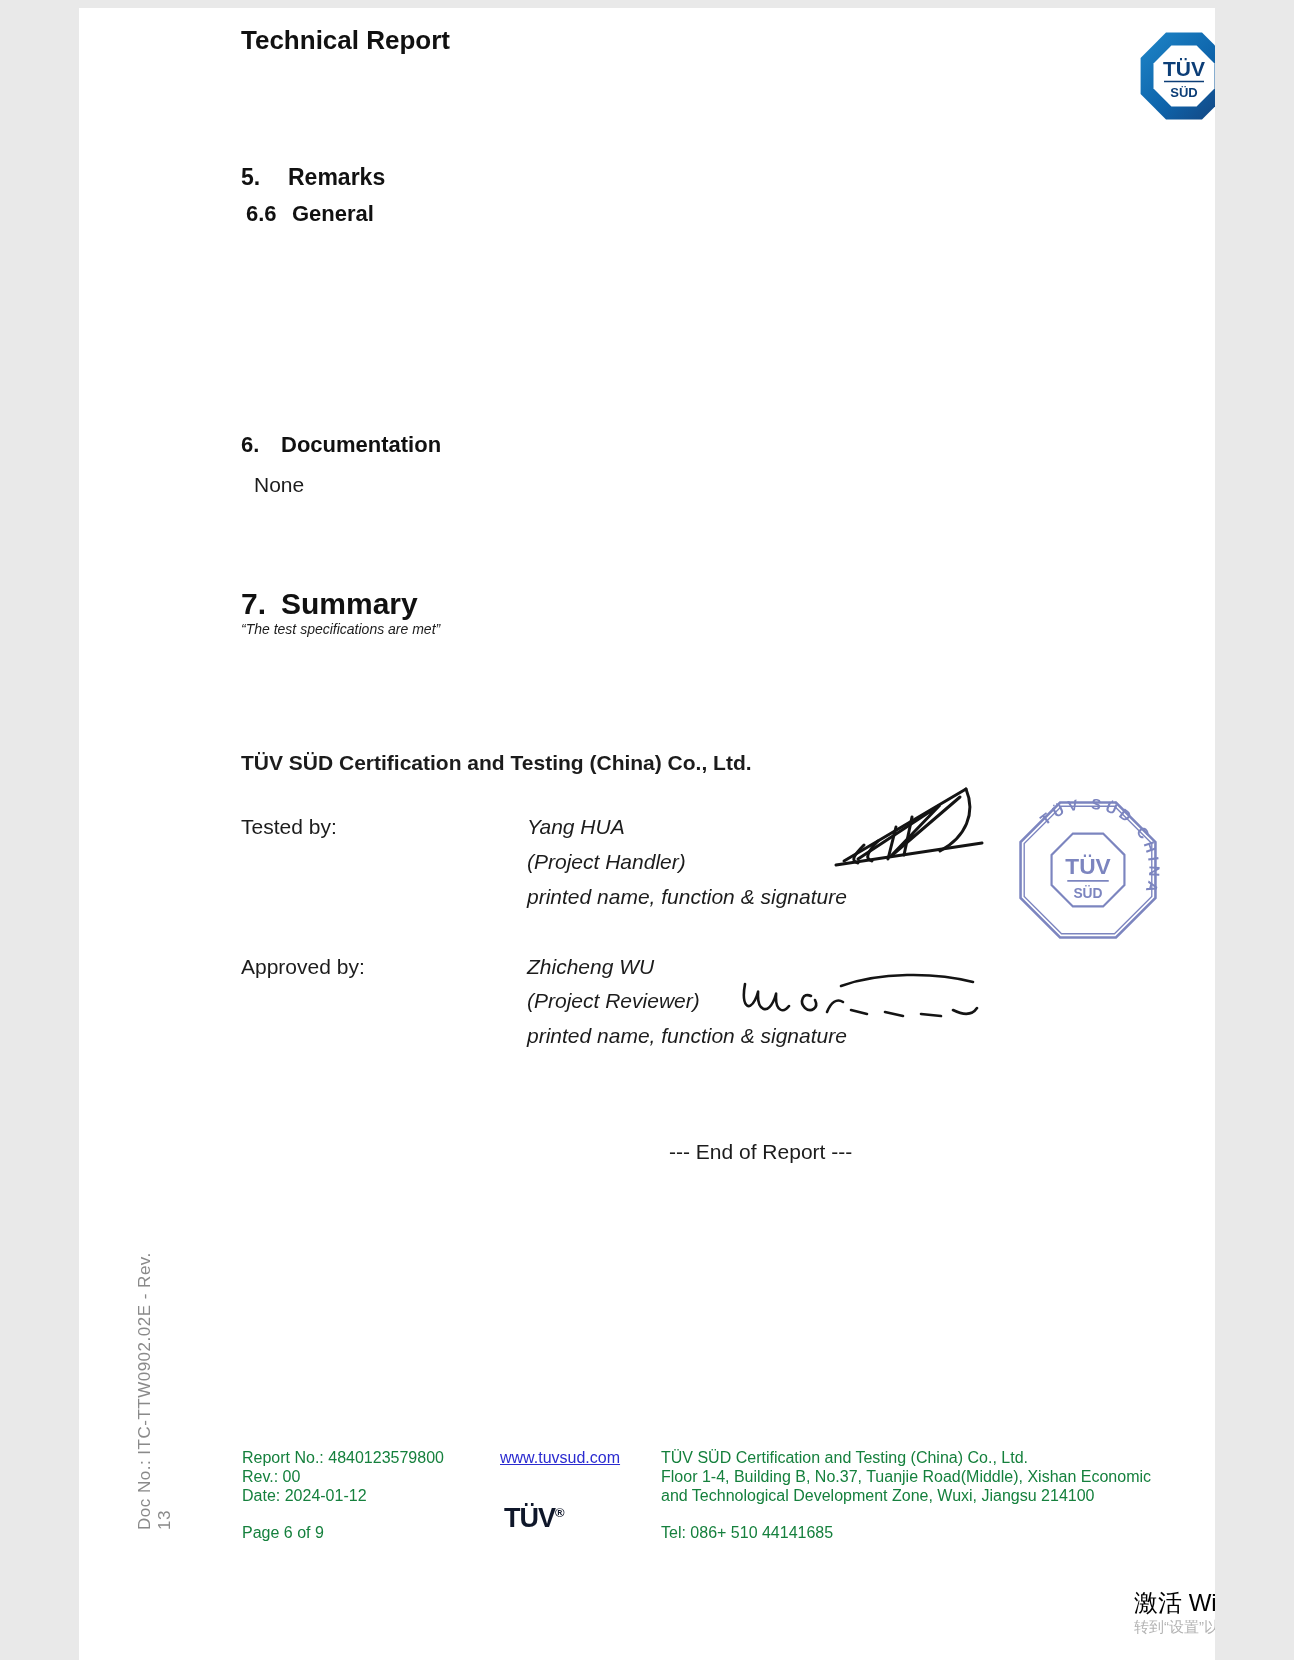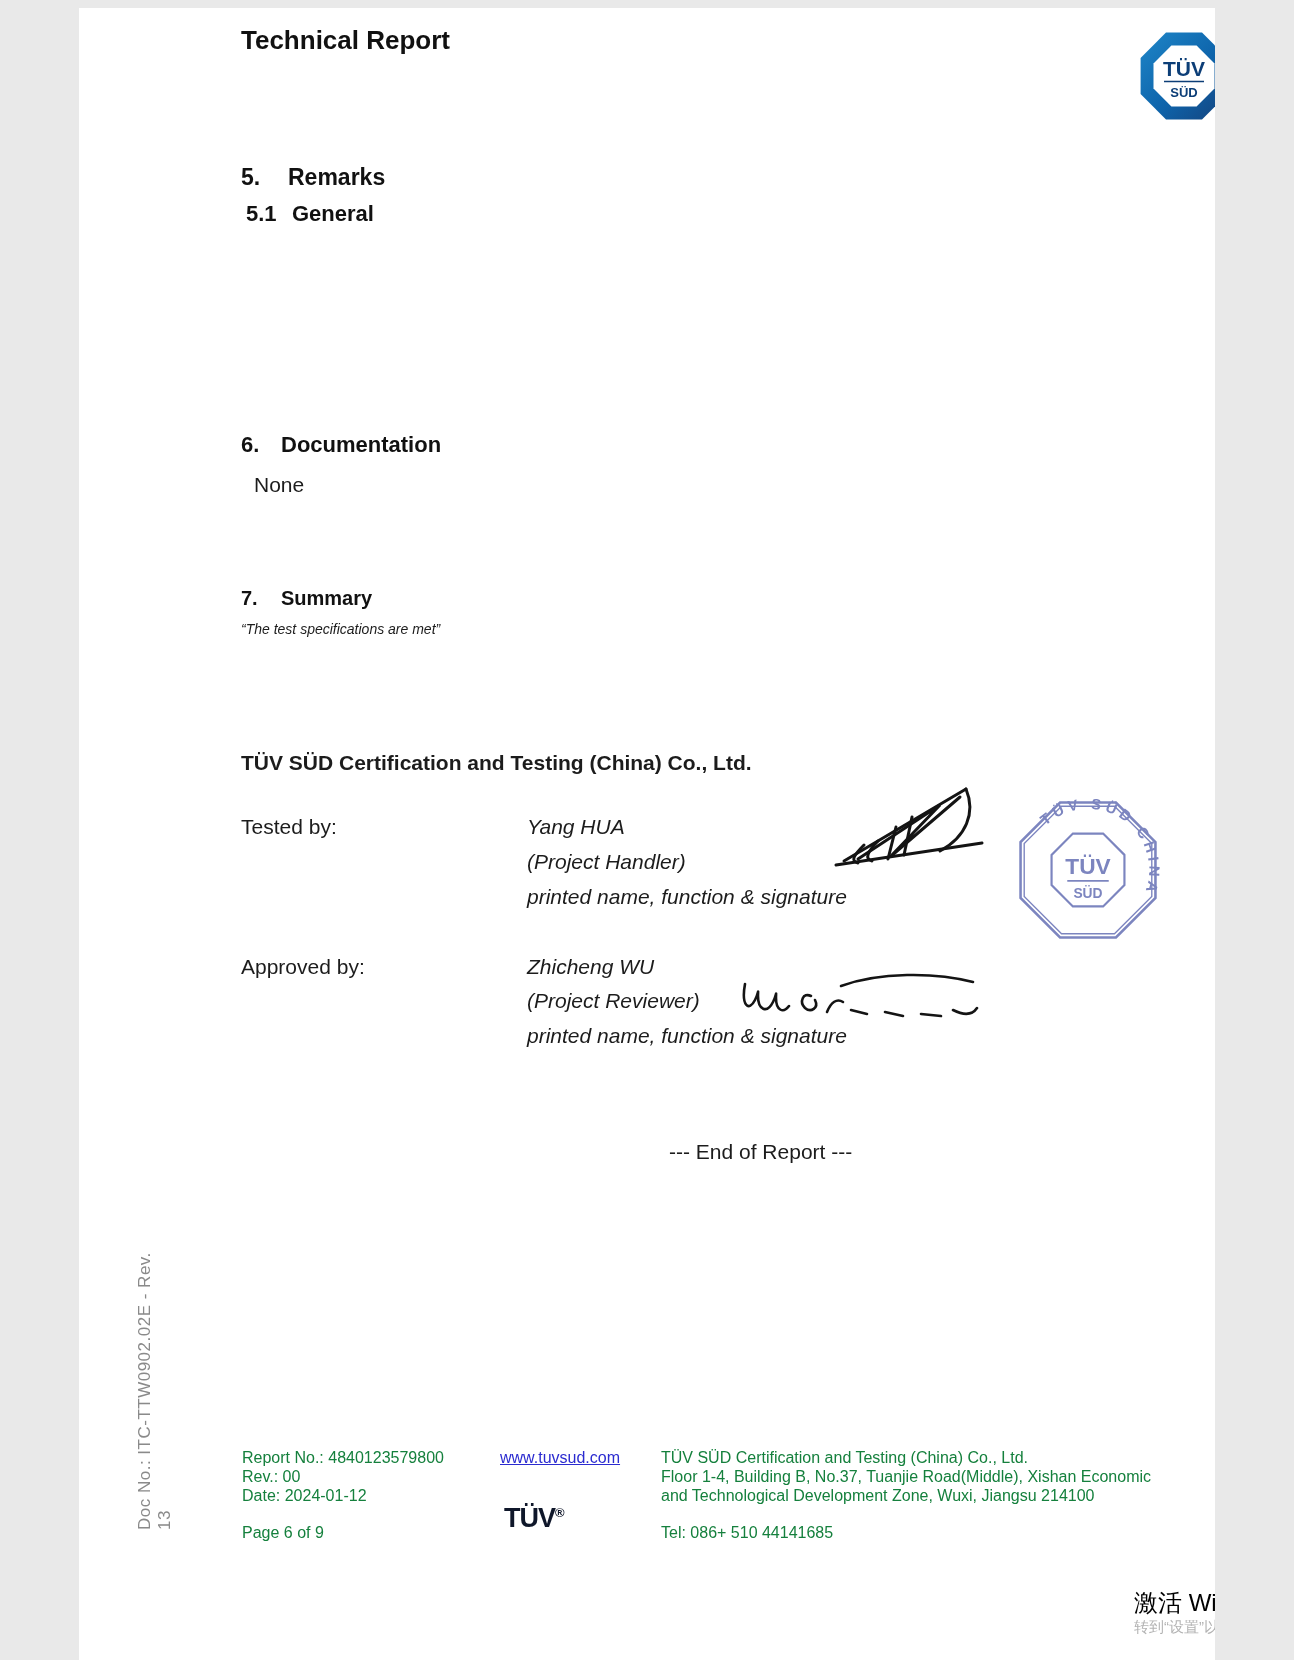--- a/index.html
+++ b/index.html
@@ -53,30 +53,30 @@
       <line x1="27" y1="52.5" x2="67" y2="52.5" stroke="#0c3e77" stroke-width="1.6"></line>
       <text x="47" y="68" text-anchor="middle" font-size="13" font-weight="bold" fill="#0c3e77" font-family="Liberation Sans, sans-serif">SÜD</text>
     </svg>
   </div>
 
   <div class="abs h2" style="left:162px;top:156px;">
     <span class="num47">5.</span><span>Remarks</span>
   </div>
 
   <div class="abs h2" style="left:167px;top:193px;font-size:22px;">
-    <span class="num46">5.1</span><span>General</span>
+    <span class="num46">6.6</span><span>General</span>
   </div>
 
 
   <div class="abs h2" style="left:162px;top:424px;font-size:22px;">
     <span class="num40">6.</span><span>Documentation</span>
   </div>
   <div class="abs body-text" style="left:175px;top:464px;">None</div>
 
-  <div class="abs h2" style="left:162px;top:578px;font-size:20px;">
+  <div class="abs h2" style="left:162px;top:578px;font-size:30px;">
     <span class="num40">7.</span><span>Summary</span>
   </div>
   <div class="abs body-text i" style="left:162px;top:613px;font-size:14px;">“The test specifications are met”</div>
 
   <div class="abs body-text b" style="left:162px;top:742px;">TÜV SÜD Certification and Testing (China) Co., Ltd.</div>
 
   <div class="abs body-text" style="left:162px;top:806px;">Tested by:</div>
   <div class="abs body-text i" style="left:448px;top:806px;">Yang HUA</div>
   <div class="abs body-text i" style="left:448px;top:841px;">(Project Handler)</div>
   <div class="abs body-text i" style="left:448px;top:876px;">printed name, function &amp; signature</div>

